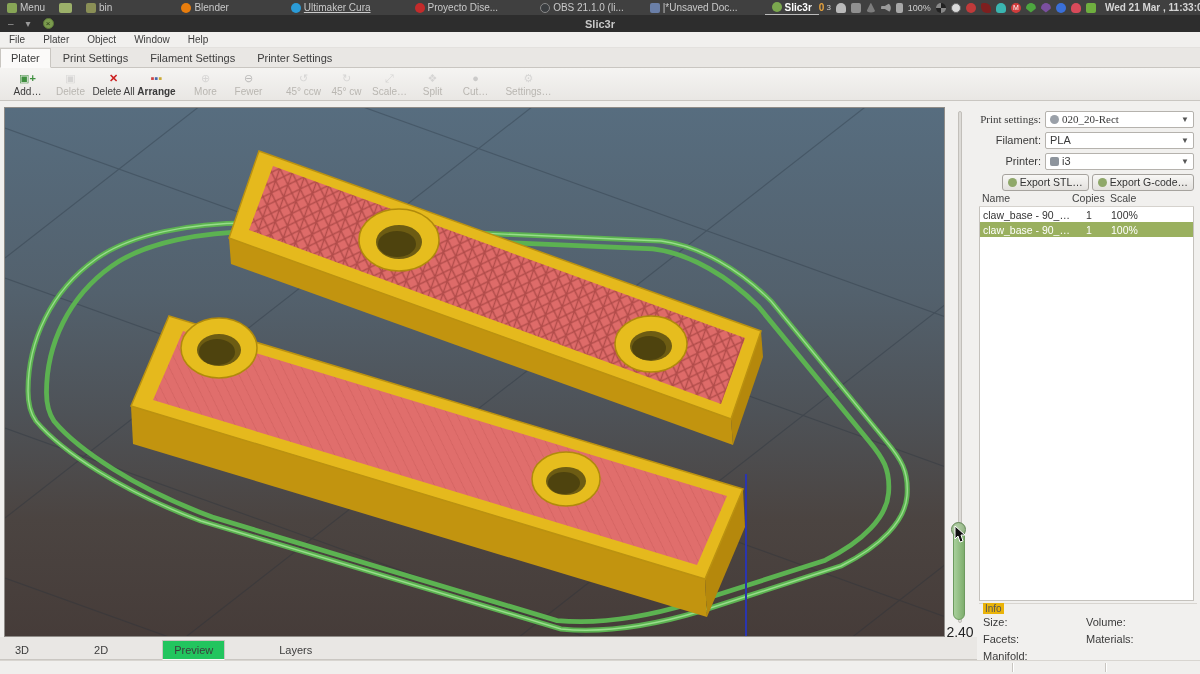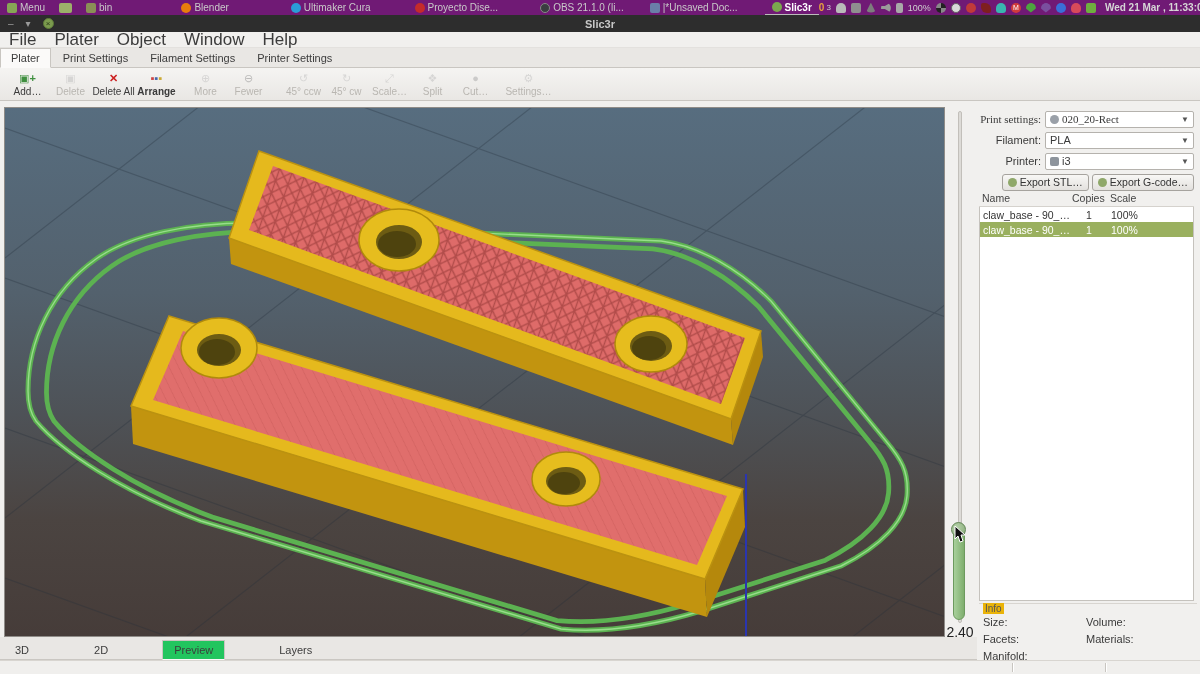--- a/index.html
+++ b/index.html
@@ -1,41 +1,41 @@
 <!DOCTYPE html>
 <html><head>
 <meta charset="utf-8">
 <style>
   html,body{margin:0;padding:0;width:1200px;height:674px;overflow:hidden;
     font-family:"Liberation Sans",sans-serif;background:#f1f0ee;position:relative;}
   *{box-sizing:border-box;}
 
   
-  .taskbar{position:absolute;left:0;top:0;width:1200px;height:15px;background:#701a75;
+  .taskbar{position:absolute;left:0;top:0;width:1200px;height:15px;background:#404040;
     display:flex;align-items:center;color:#c9c9c9;font-size:10px;white-space:nowrap;}
   .task-item{display:flex;align-items:center;gap:3px;padding:0 7px;height:15px;cursor:default;}
   .task-item .ticon{width:10px;height:10px;border-radius:2px;display:inline-block;flex:0 0 auto;}
   .task-item.active{color:#fff;font-weight:bold;border-bottom:1px solid #bbb;}
   .tray{margin-left:auto;display:flex;align-items:center;gap:5px;padding-right:4px;color:#cfcfcf;}
   .tray .ticon{width:10px;height:10px;border-radius:50%;display:inline-block;}
   .clock{font-size:10px;font-weight:bold;color:#d6d6d6;margin:0 4px;}
 
   
   .titlebar{position:absolute;left:0;top:15px;width:1200px;height:17px;background:#2d2d2d;
     display:flex;align-items:center;}
   .win-btns{display:flex;gap:12px;margin-left:8px;align-items:center;}
   .win-btn{color:#9a9a9a;font-size:10px;line-height:10px;}
   .win-close{width:11px;height:11px;border-radius:50%;background:#7b9b4e;border:1px solid #5d7a38;
     color:#2a3a18;font-size:8px;line-height:9px;text-align:center;}
   .win-title{position:absolute;left:0;right:0;text-align:center;color:#c8c8c8;
     font-size:11px;font-weight:bold;}
 
   
   .menubar{position:absolute;left:0;top:32px;width:1200px;height:16px;background:#f1f0ee;
-    display:flex;align-items:center;font-size:17px;color:#3c3c3c;border-bottom:1px solid #e3e1de;}
+    display:flex;align-items:center;font-size:10px;color:#3c3c3c;border-bottom:1px solid #e3e1de;}
   .menu-item{padding:0 9px;}
 
   
   .tabrow{position:absolute;left:0;top:48px;width:1200px;height:20px;background:#e9e7e4;
     display:flex;align-items:flex-end;font-size:11px;color:#3c3c3c;border-bottom:1px solid #c9c6c1;}
   .tab{padding:3px 10px 3px;margin-right:2px;}
   .tab.active{background:#fbfaf9;border:1px solid #c9c6c1;border-bottom:1px solid #fbfaf9;
     margin-bottom:-1px;}
 
   
@@ -114,21 +114,21 @@
     <span class="ticon" style="background:#9cb06a;width:13px;"></span>
   </div>
   <div class="task-item">
     <span class="ticon" style="background:#8a8f56;"></span>
     <span>bin</span>
   </div>
   <div class="task-item" style="margin-left:55px;">
     <span class="ticon" style="background:#e87d0d;border-radius:50%;"></span>
     <span>Blender</span>
   </div>
-  <div class="task-item" style="margin-left:48px;">
+  <div class="task-item" style="margin-left:48px;text-decoration:underline;">
     <span class="ticon" style="background:#2b9cd8;border-radius:50%;"></span>
     <span>Ultimaker Cura</span>
   </div>
   <div class="task-item" style="margin-left:30px;">
     <span class="ticon" style="background:#c42b2b;border-radius:50%;"></span>
     <span>Proyecto Dise...</span>
   </div>
   <div class="task-item" style="margin-left:28px;text-align:center;">
     <span class="ticon" style="background:#3a3d40;border-radius:50%;border:1px solid #888;"></span>
     <span>OBS 21.1.0 (li...</span>

